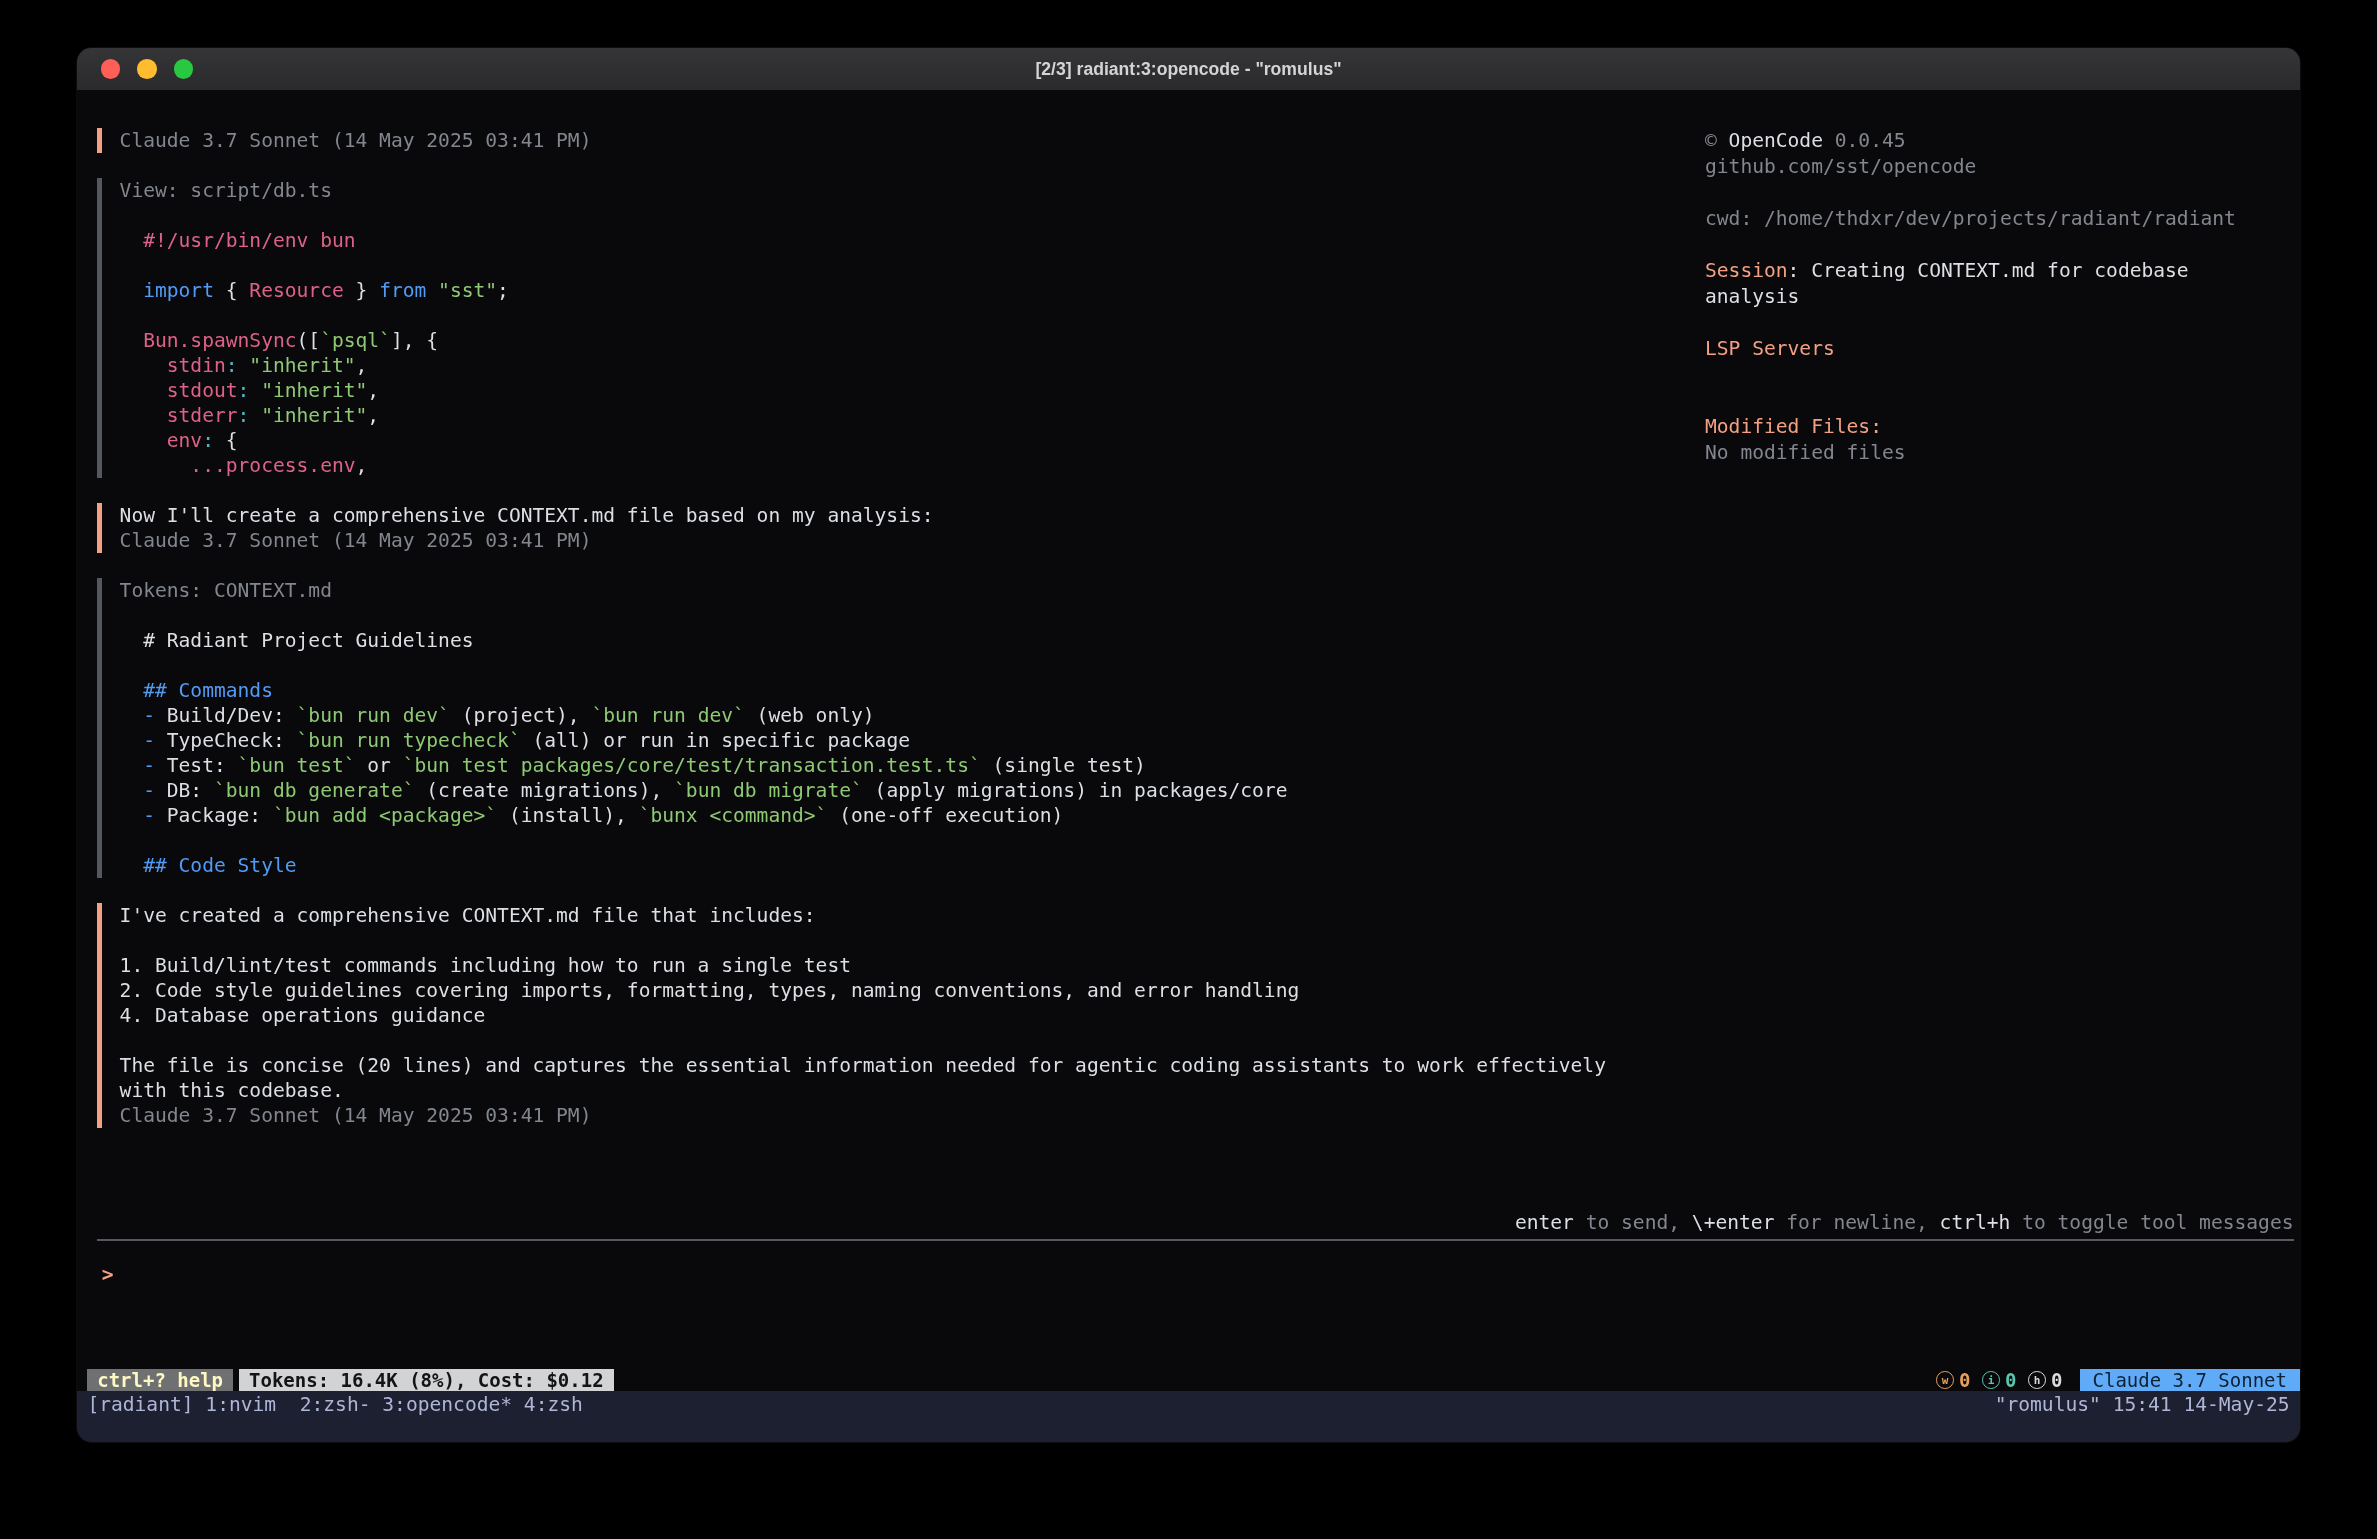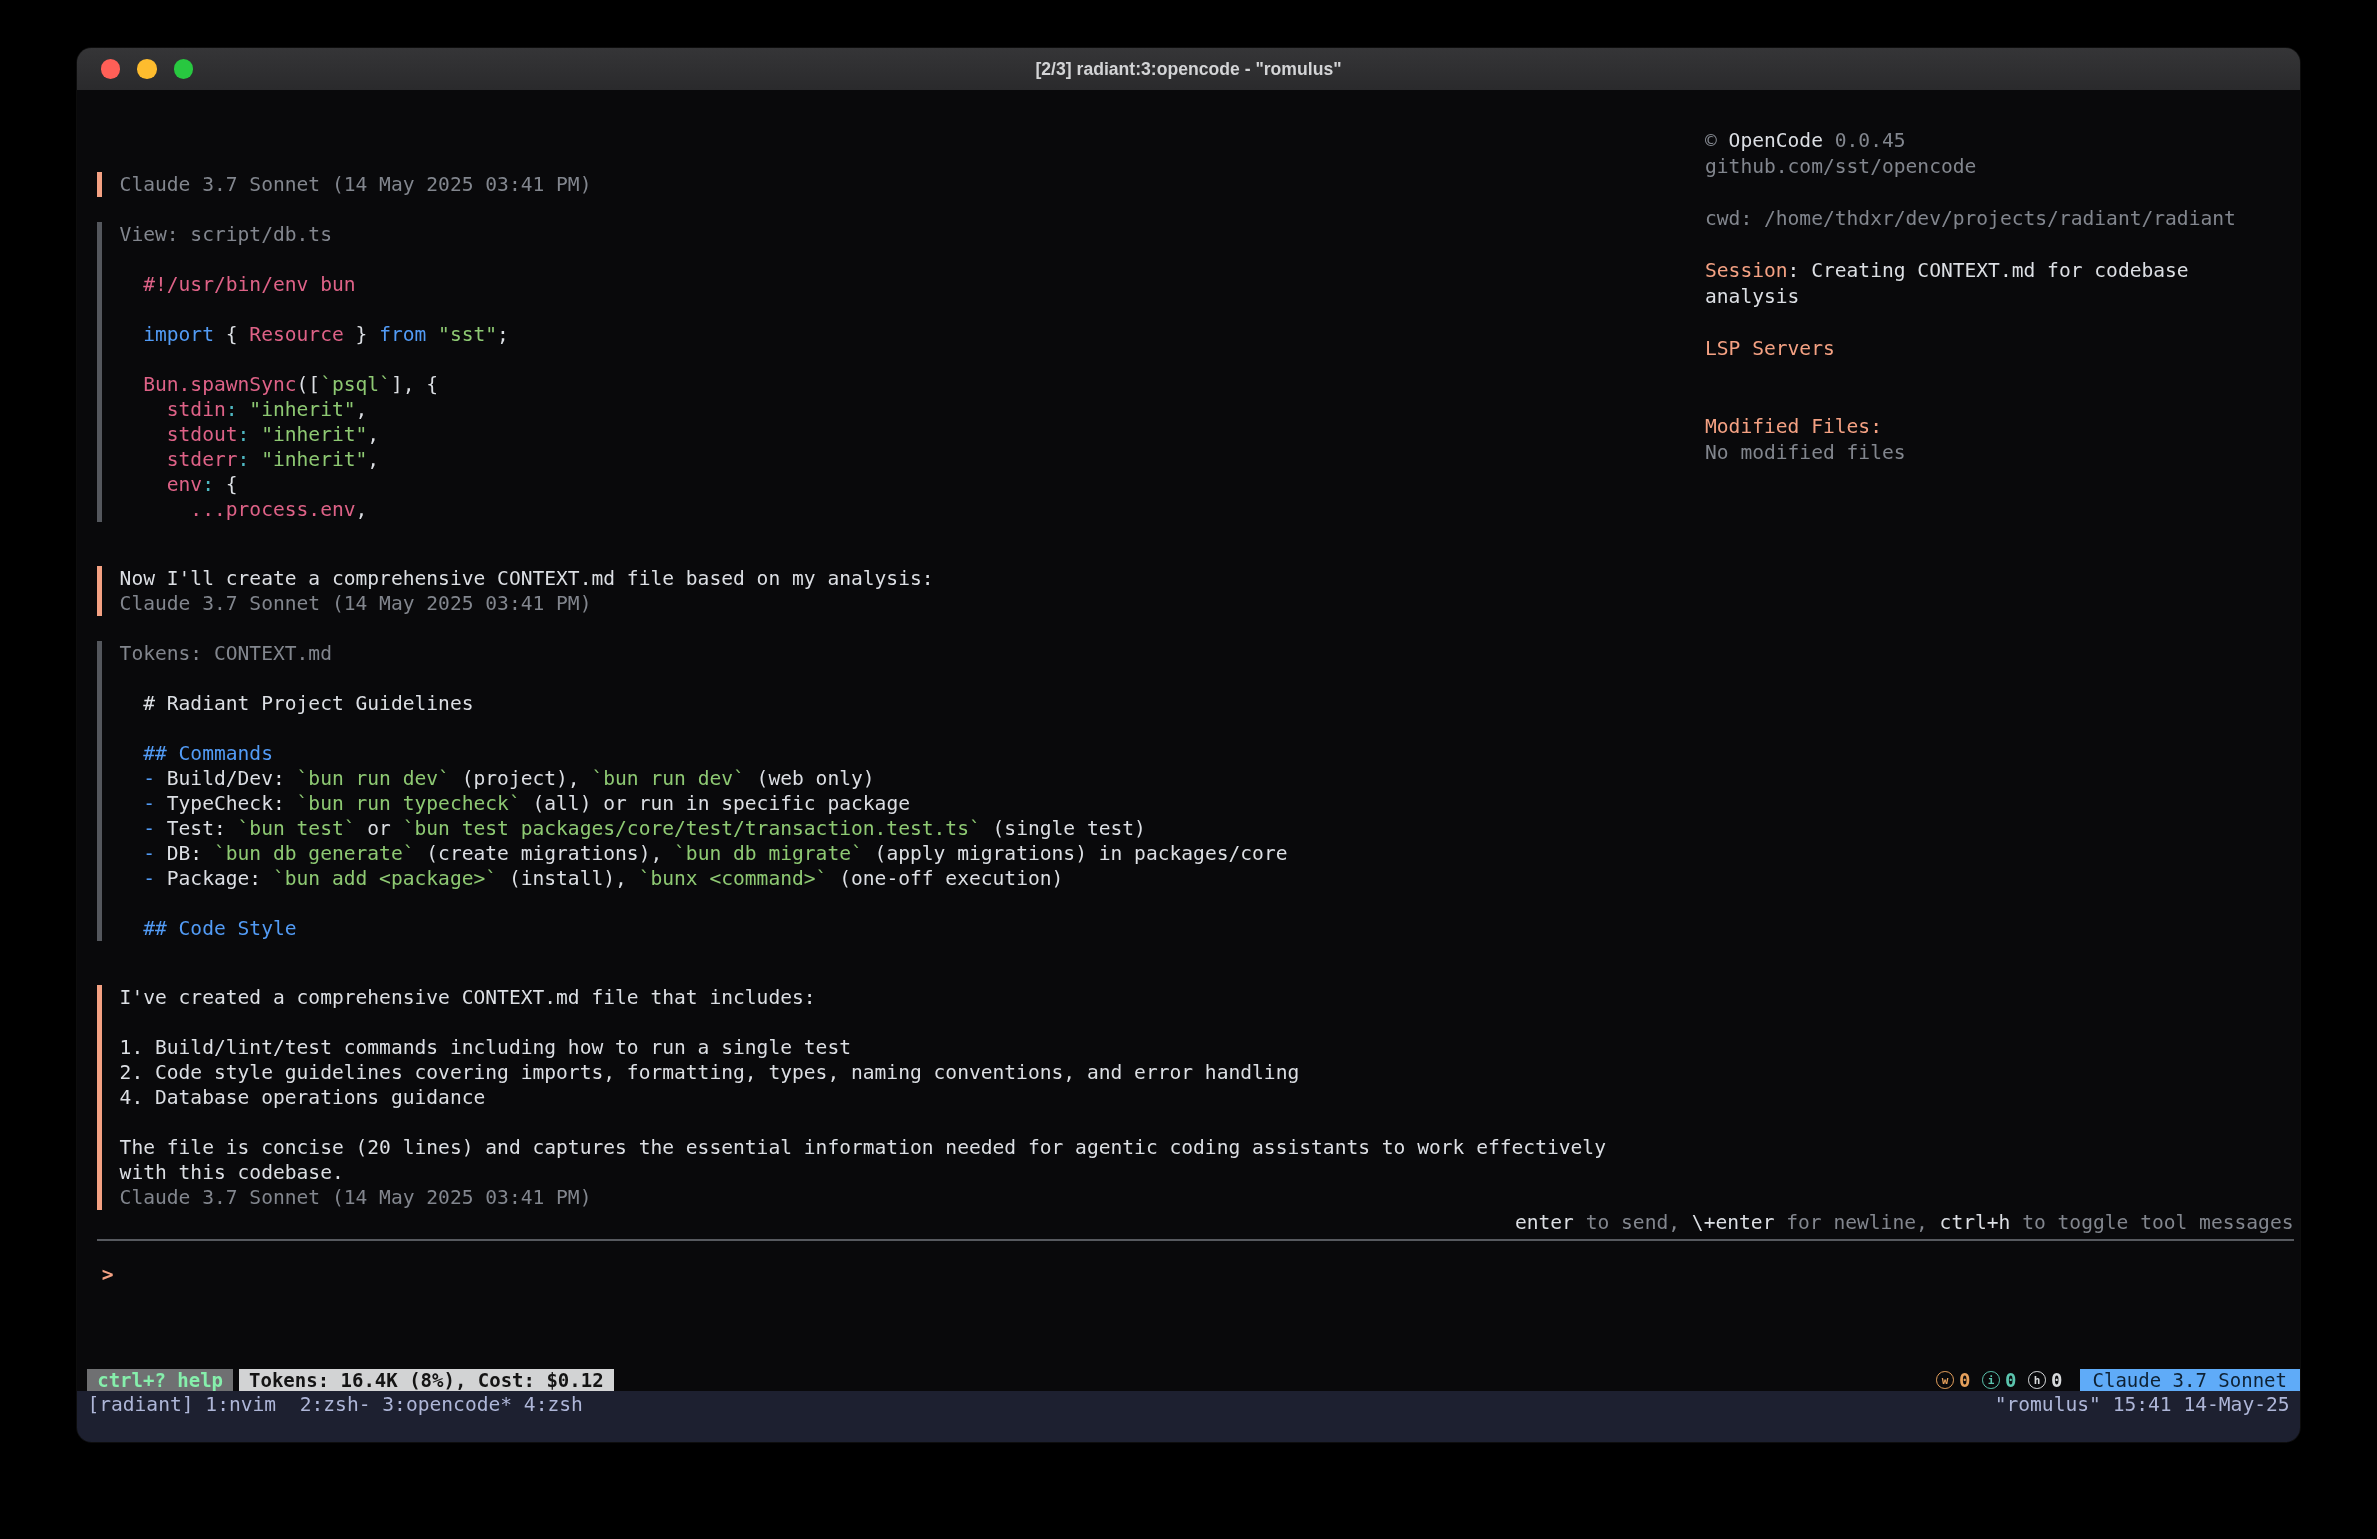--- a/index.html
+++ b/index.html
@@ -25,34 +25,34 @@
   .tl.red{background:#ff5f57}.tl.yellow{background:#febc2e}.tl.green{background:#28c840}
   .titlebar .title {
     position:absolute; left:0; right:0; top:0; height:42px; line-height:42px;
     text-align:center; color:#d3d4d6;
     font-family:"Liberation Sans", sans-serif; font-size:17.6px; font-weight:bold;
   }
   .term { position:absolute; top:42px; left:0; right:0; bottom:0; font-size:19.6px; }
   .t-line { height:25px; line-height:25px; white-space:pre; }
   .transcript { position:absolute; left:19.6px; top:38px; width:1605px; }
   .block { border-left:5.9px solid #54575d; padding-left:18px; margin-bottom:25px; }
-  .block.orange { border-color:#f4a183;margin-top:44px; }
+  .block.orange { border-color:#f4a183; }
   .seg.fg{color:#dcdfe4} .seg.dim{color:#82868e} .seg.pink{color:#de6287}
   .seg.green{color:#8ec973} .seg.blue{color:#529bf5} .seg.teal{color:#4fb8c2}
   .seg.orange{color:#f4a183} .seg.b{font-weight:normal}
   .sidebar { position:absolute; left:1628px; top:38px; width:587px; }
   .sidebar .t-line { height:26px; line-height:26px; }
   .editor { position:absolute; left:19.6px; right:6.5px; top:1120px;text-align:right; }
   .divider { height:2px; background:#56595f; margin-top:3.9px; }
   .promptline { margin-top:21px; padding-left:5.2px; display:flex; align-items:center; }
   .prompt-caret { color:#f4a183; font-weight:bold; }
   .prompt-input { flex:1; height:25.4px; }
   .statusbar { position:absolute; left:0; right:0; bottom:51px; height:22px; display:flex; align-items:center; padding-left:9.8px; }
   .chip { height:22px; line-height:23px; padding:0 10.4px; font-weight:bold; font-size:19px; }
-  .chip-help { background:#6f7072; color:#86efac;text-align:center; }
+  .chip-help { background:#6f7072; color:#fef9c3;text-align:center; }
   .chip-tokens { background:#d2d3d4; color:#141414; margin-left:5.2px; }
   .sb-spacer { flex:1; }
   .diag { display:flex; align-items:center; gap:11.7px; margin-right:17px; }
   .diag-item { display:flex; align-items:center; gap:5.2px; font-size:19px; font-weight:bold; }
   .diag-item .circle {
     width:15.7px; height:15.7px; border:1.6px solid currentColor; border-radius:50%;
     display:flex; align-items:center; justify-content:center;
     font-size:11px; font-weight:bold; line-height:1;
   }
   .diag-item.orange{color:#e5a05c} .diag-item.teal{color:#5bc4ae} .diag-item.white{color:#d8dadc}

